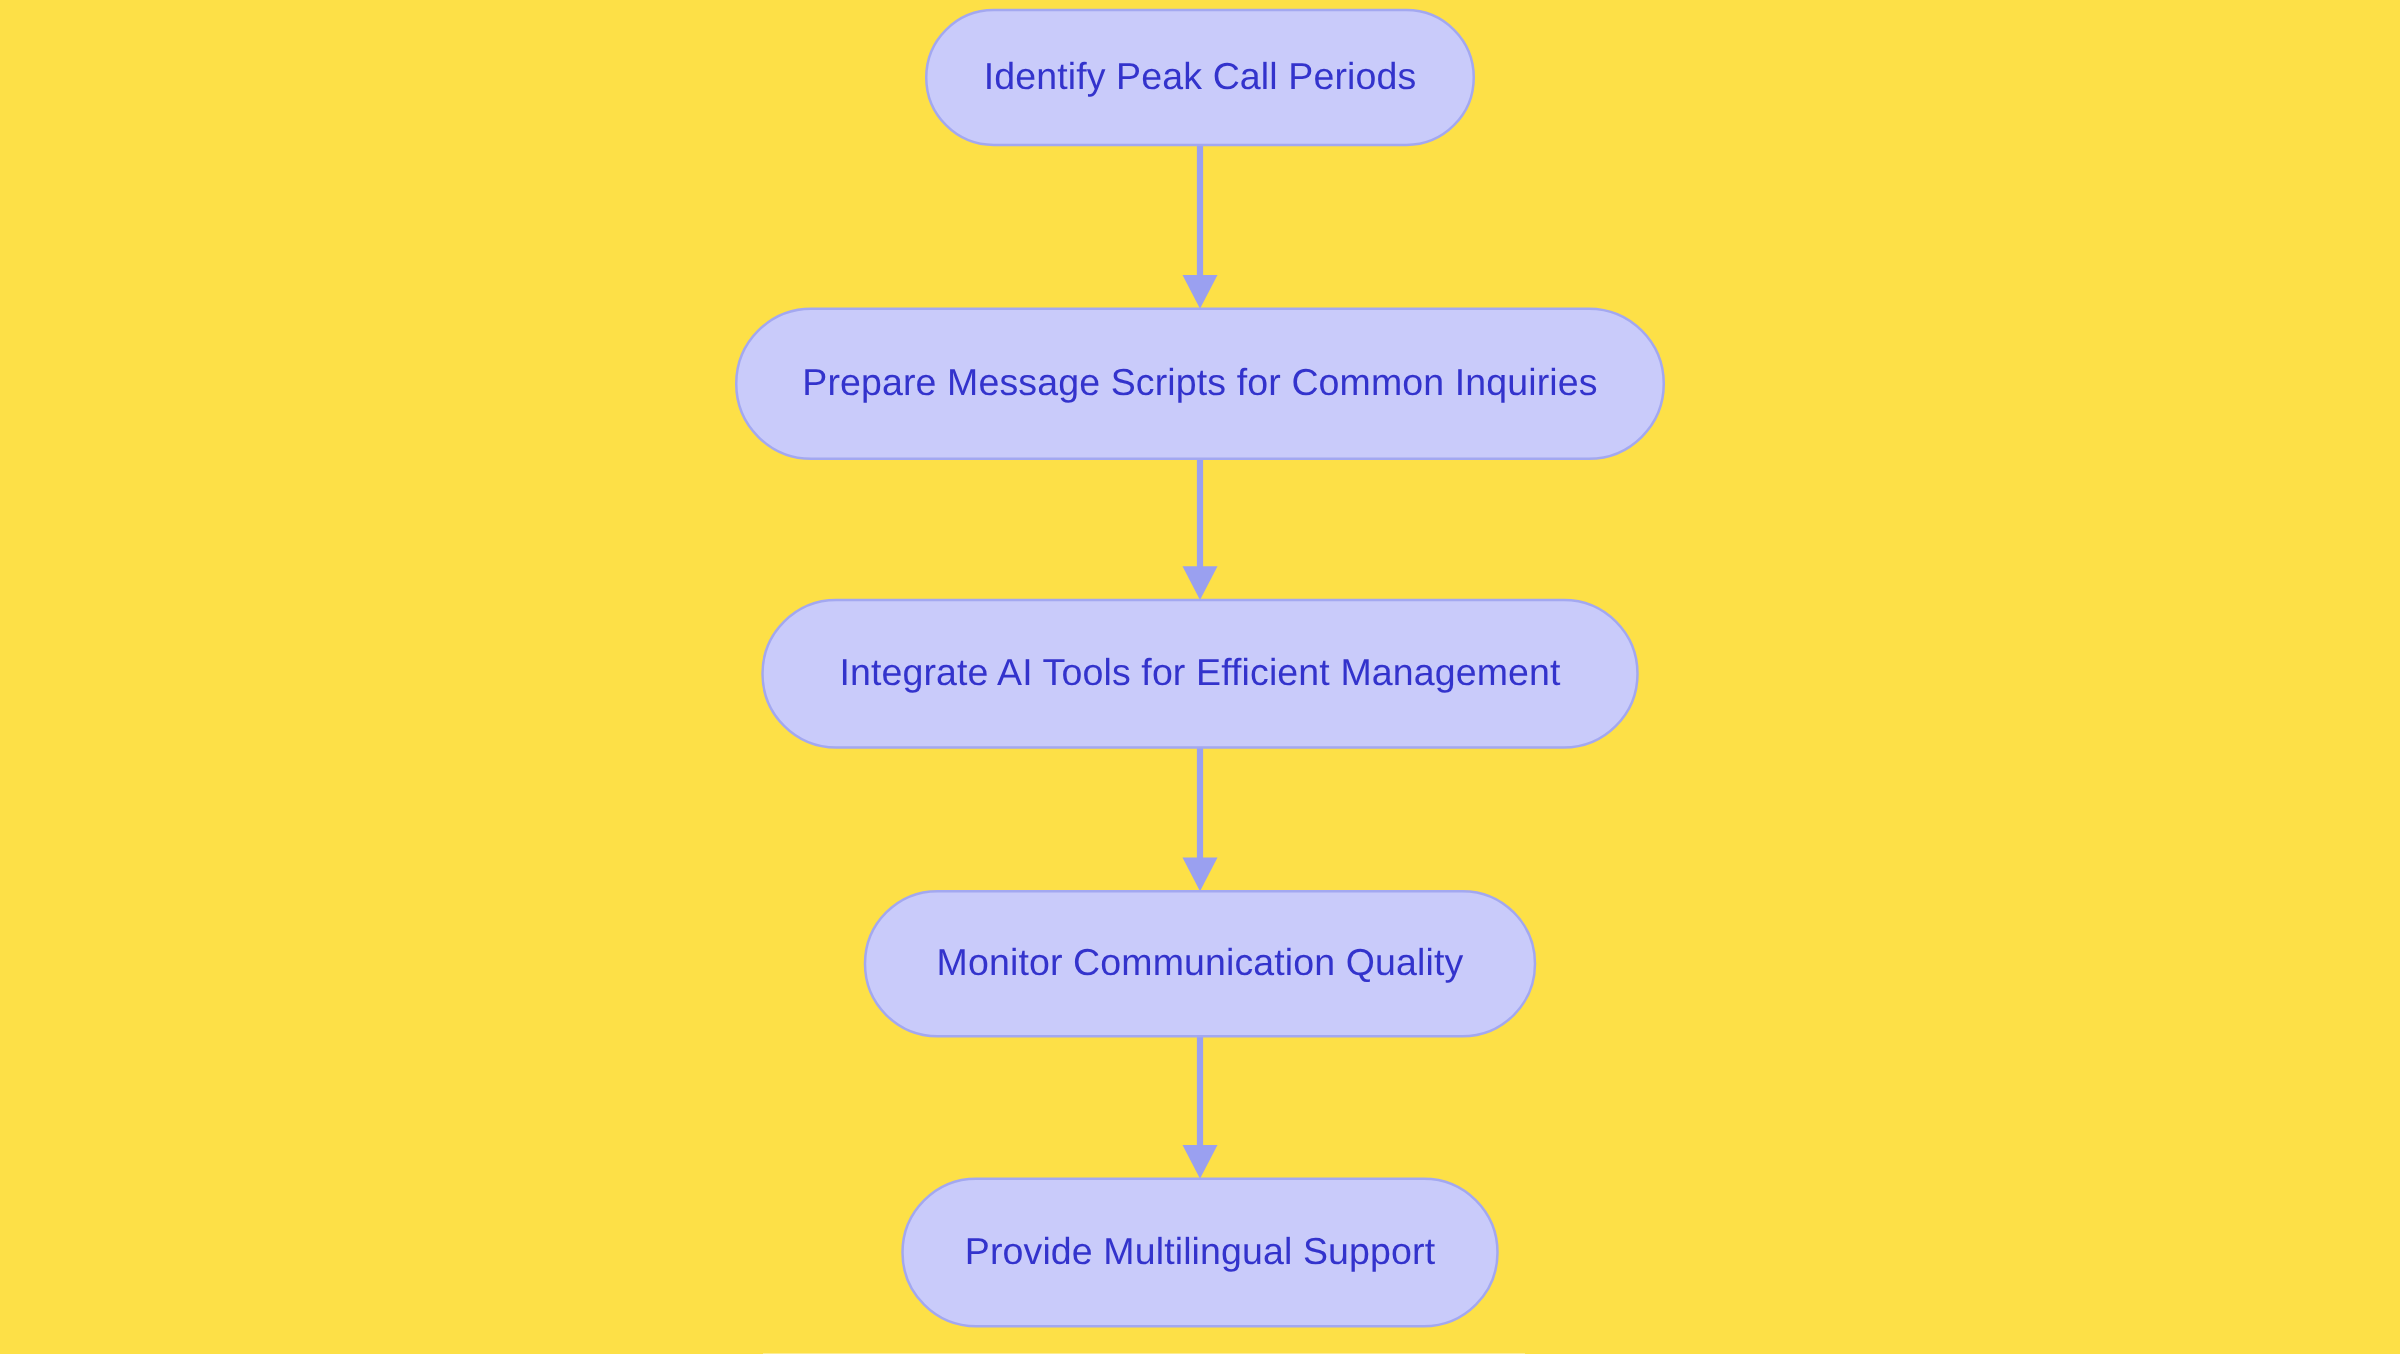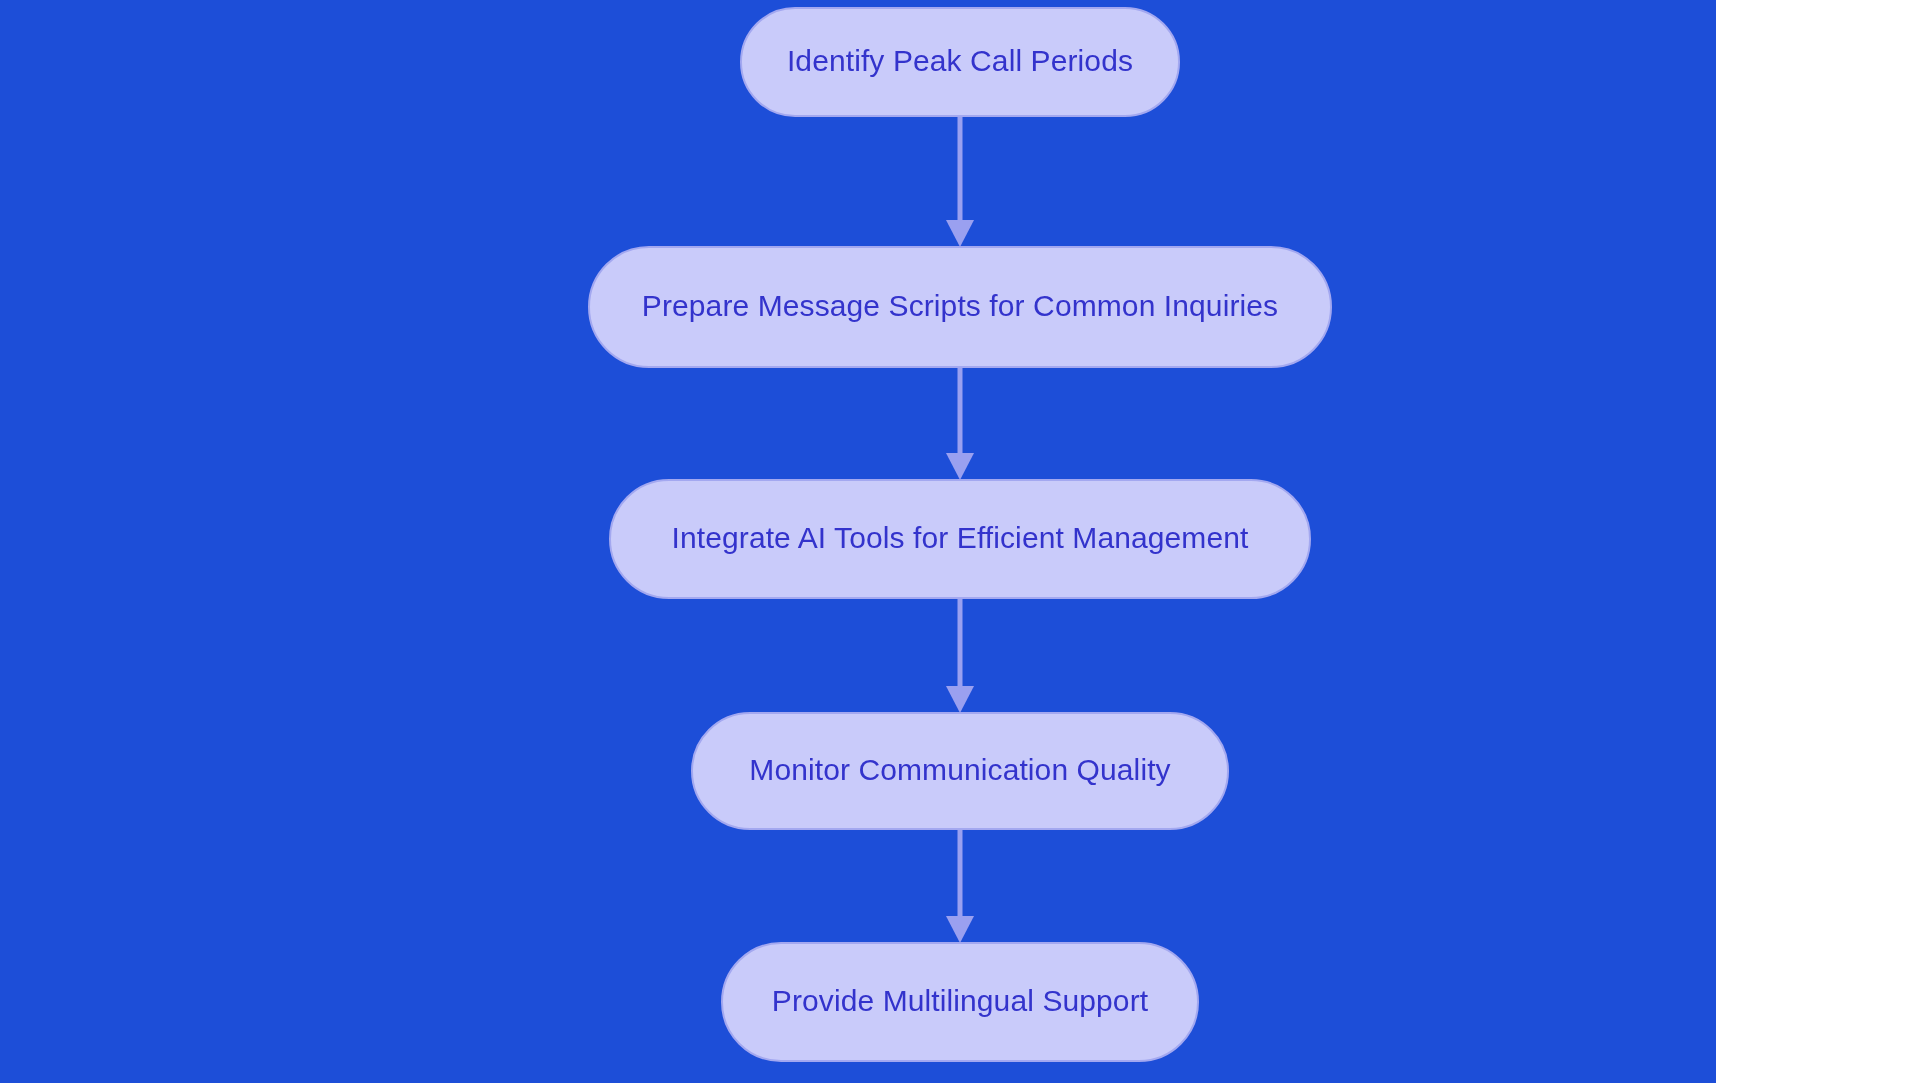--- a/index.html
+++ b/index.html
@@ -6,23 +6,23 @@
   html, body {
     margin: 0;
     padding: 0;
     background: #ffffff;
   }
   body {
     font-family: "Liberation Sans", sans-serif;
   }
   #canvas {
     position: relative;
-    width: 1716px;
+    width: 1920px;
     height: 1083px;
-    background: #1d4ed8;
+    background: #fde047;
     overflow: hidden;
   }
   #flow-svg {
     position: absolute;
     top: 0;
     left: 0;
     width: 1920px;
     height: 1083px;
     display: block;
   }

